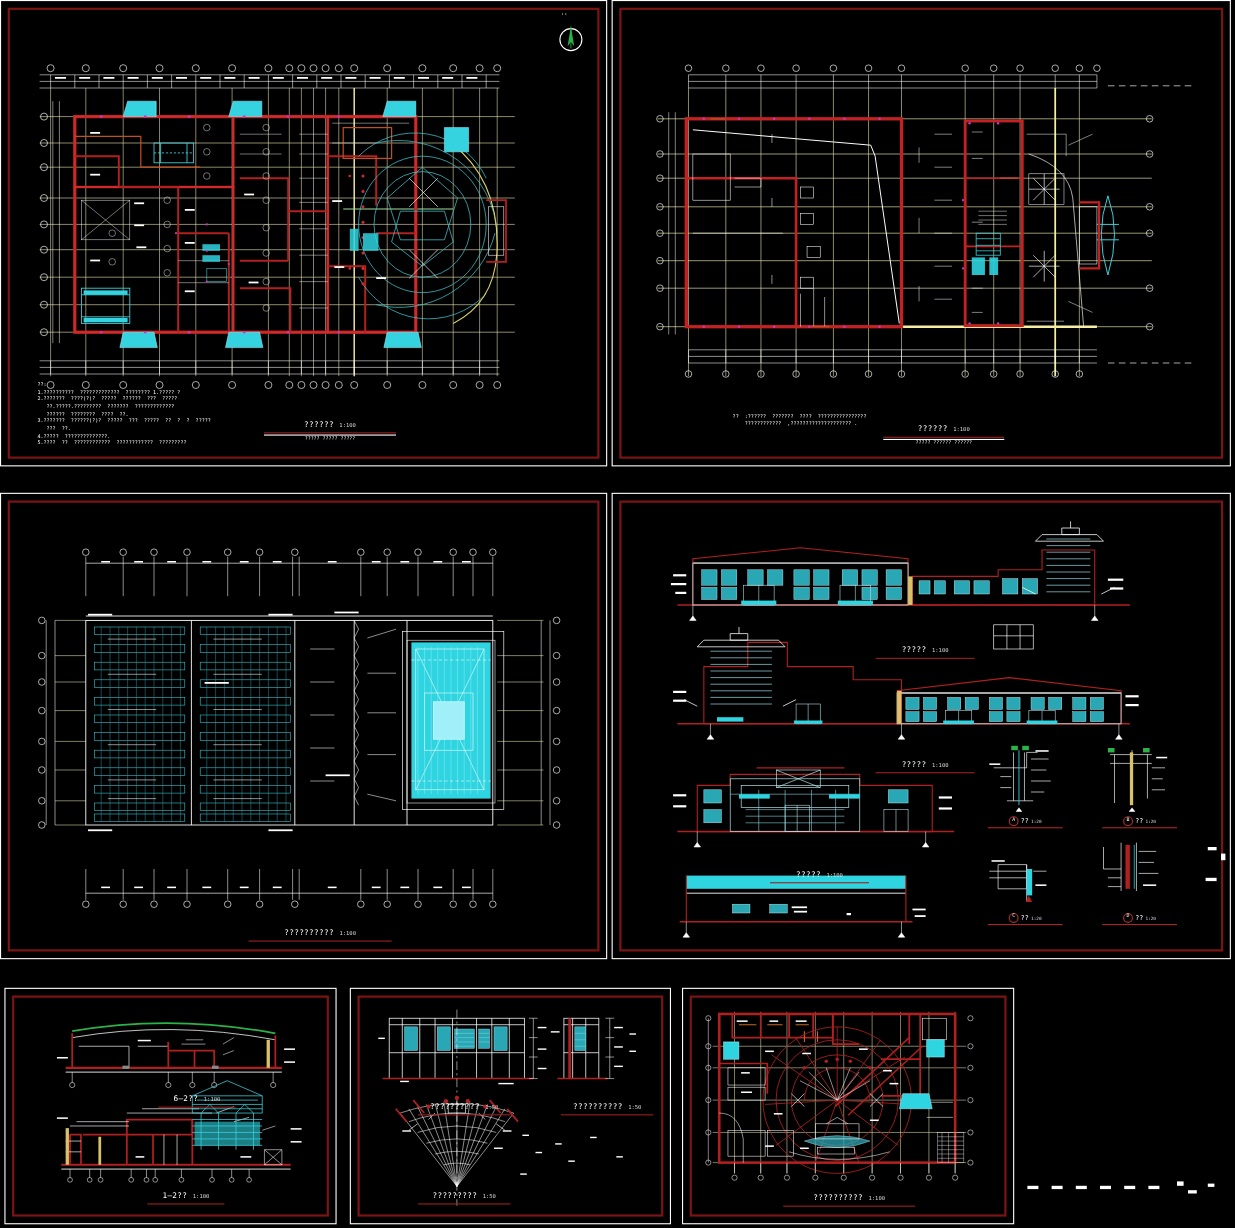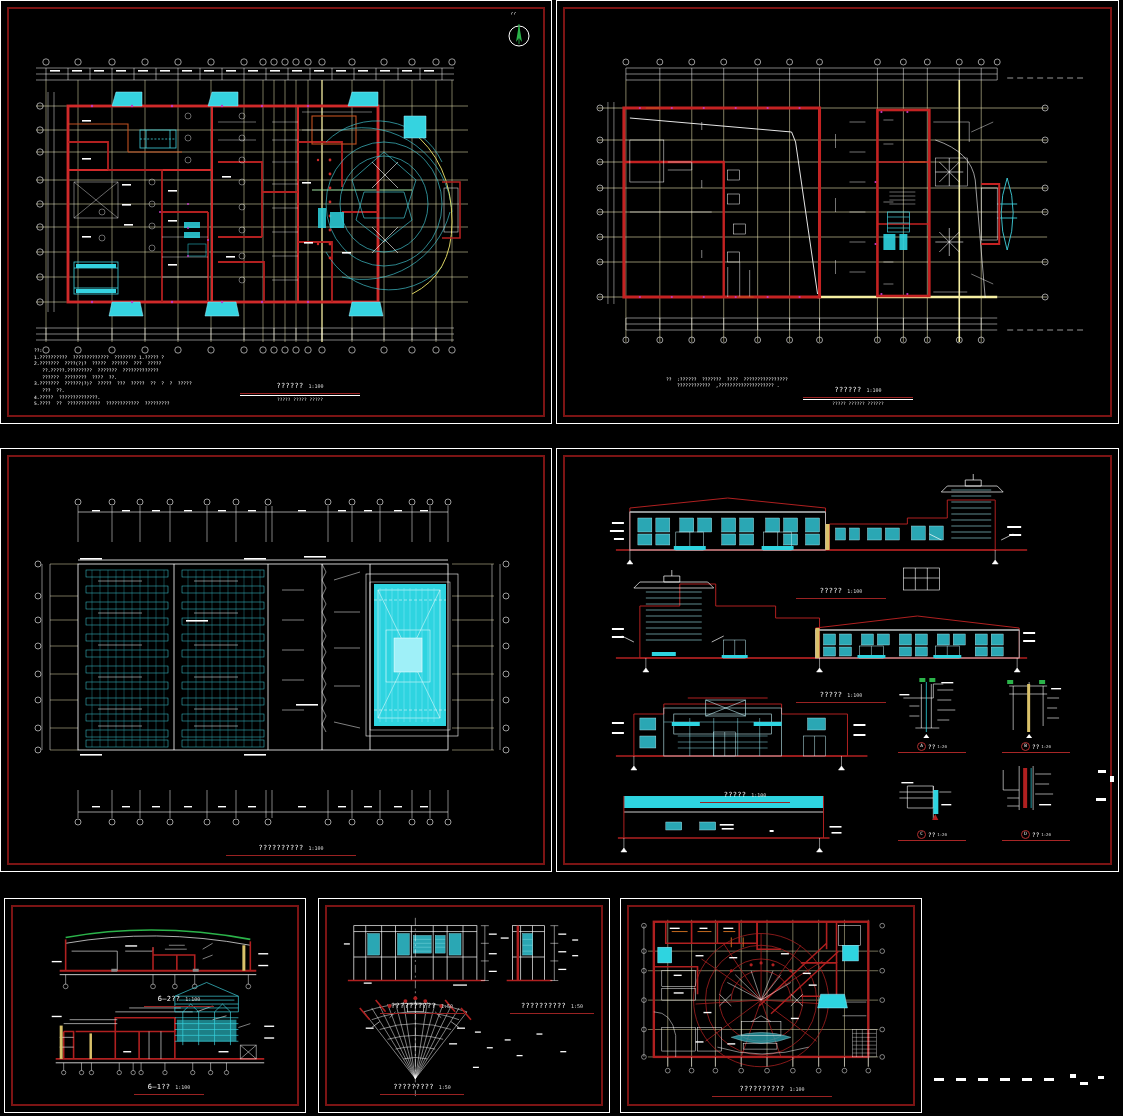--- a/index.html
+++ b/index.html
@@ -1470,21 +1470,21 @@
               <circle cx="212" cy="166" r="2.2"></circle>
           </g>
         </g>
       </svg>
 
       <div class="ttl" style="left:128px;top:76px;width:70px;">
         <div><span class="t">6—2??</span><span class="s">1:100</span></div>
         <div class="rule"></div>
       </div>
       <div class="ttl" style="left:118px;bottom:6px;width:70px;">
-        <div><span class="t">6—1??</span><span class="s">1:100</span></div>
+        <div><span class="t">1—2??</span><span class="s">1:100</span></div>
         <div class="rule"></div>
       </div>
     </div>
   </div>
 
   <div class="sheet" style="left:318px;top:898px;width:292px;height:215px;">
     <div class="outer"></div>
     <div class="inner"></div>
     <div class="canvas">
       <svg viewBox="0 0 270 195" preserveAspectRatio="none">

